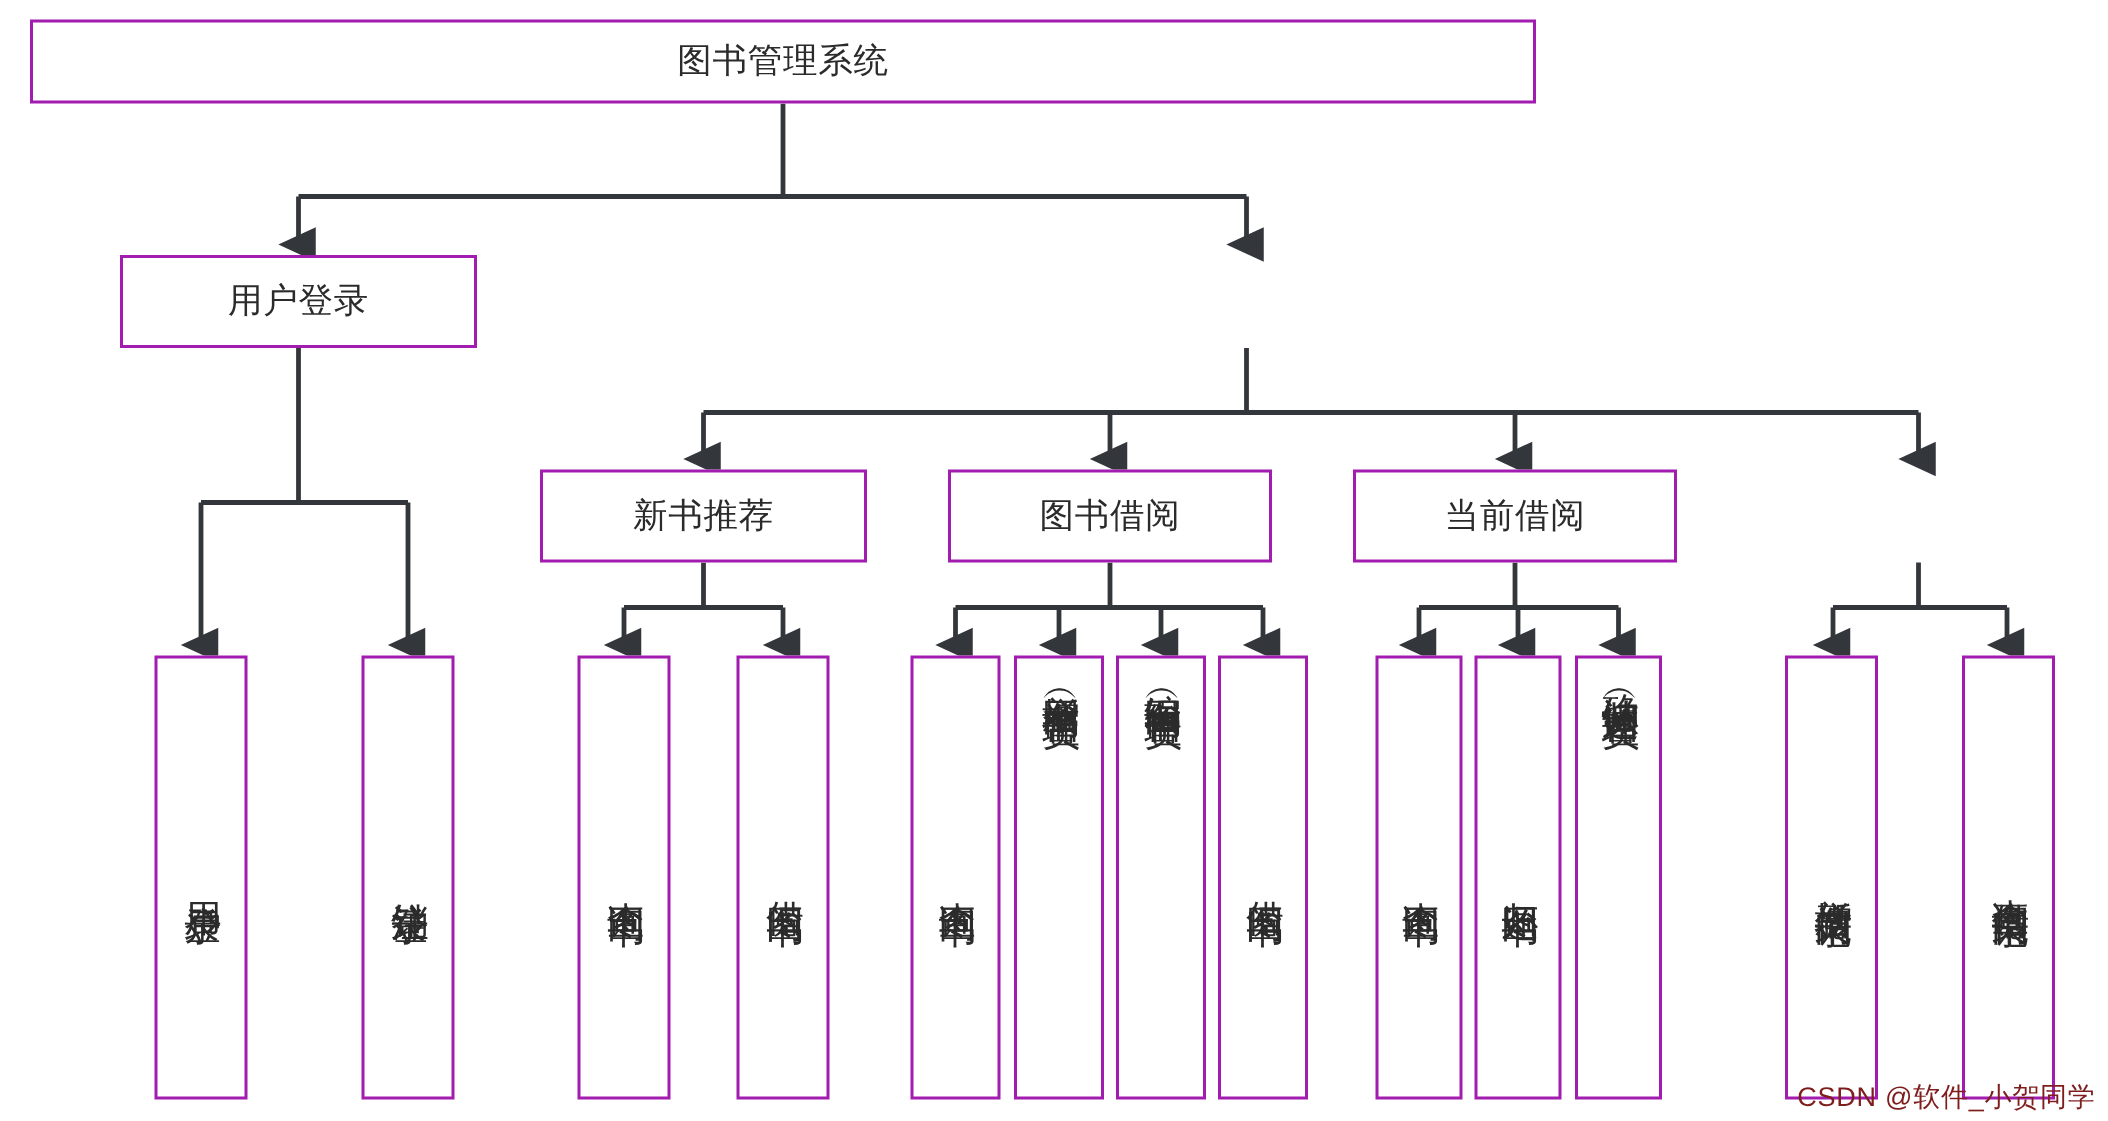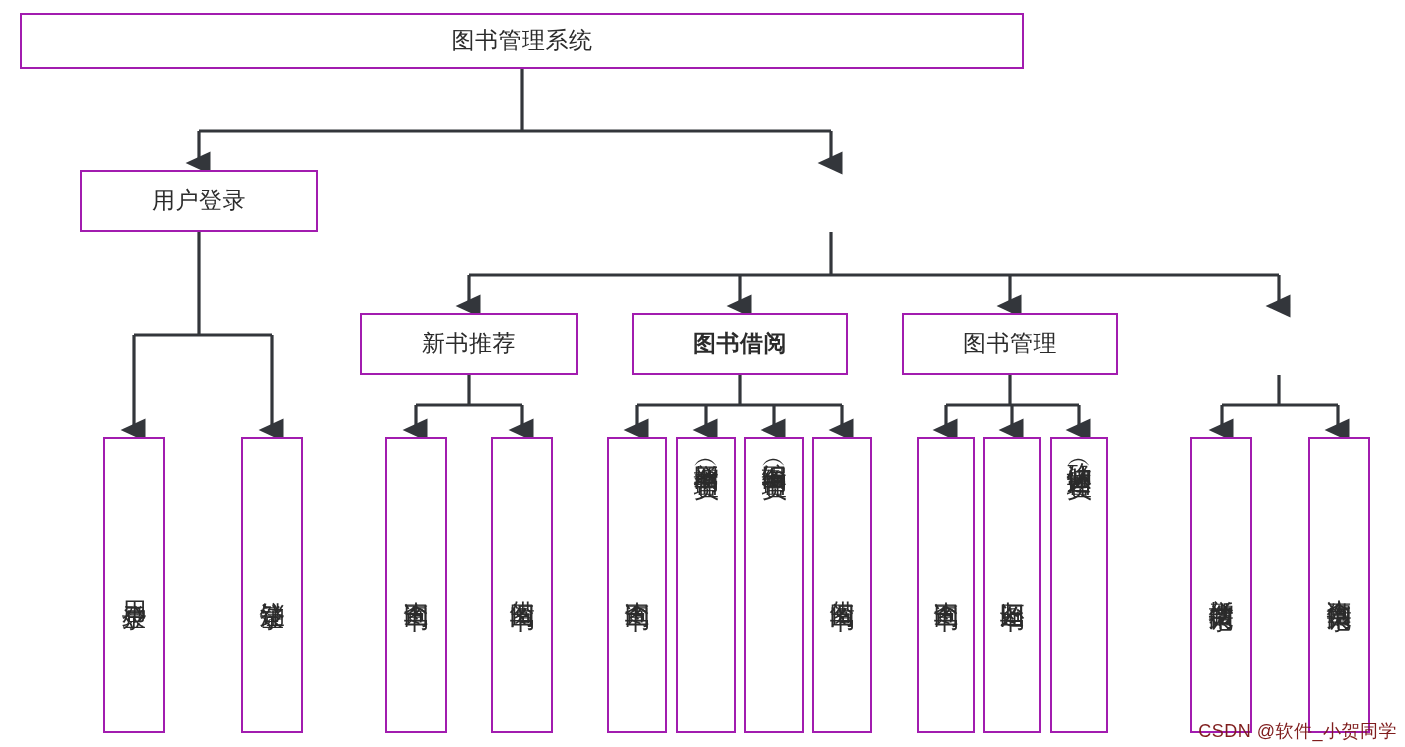--- a/index.html
+++ b/index.html
@@ -138,26 +138,26 @@
 
   <div class="node-box horiz" style="left:80px; top:170px; width:238px; height:62px;">
     <span class="node-label">用户登录</span>
   </div>
 
 
   <div class="node-box horiz" style="left:360px; top:313px; width:218px; height:62px;">
     <span class="node-label">新书推荐</span>
   </div>
 
-  <div class="node-box horiz" style="left:632px; top:313px; width:216px; height:62px;font-weight:bold;">
+  <div class="node-box horiz" style="left:632px; top:313px; width:216px; height:62px;">
     <span class="node-label">图书借阅</span>
   </div>
 
   <div class="node-box horiz" style="left:902px; top:313px; width:216px; height:62px;">
-    <span class="node-label">图书管理</span>
+    <span class="node-label">当前借阅</span>
   </div>
 
 
   <div class="node-box vert centered" style="left:103px; top:437px; width:62px; height:296px;">
     <span class="node-label">用户登录</span>
   </div>
 
   <div class="node-box vert centered" style="left:241px; top:437px; width:62px; height:296px;">
     <span class="node-label">注销登录</span>
   </div>

